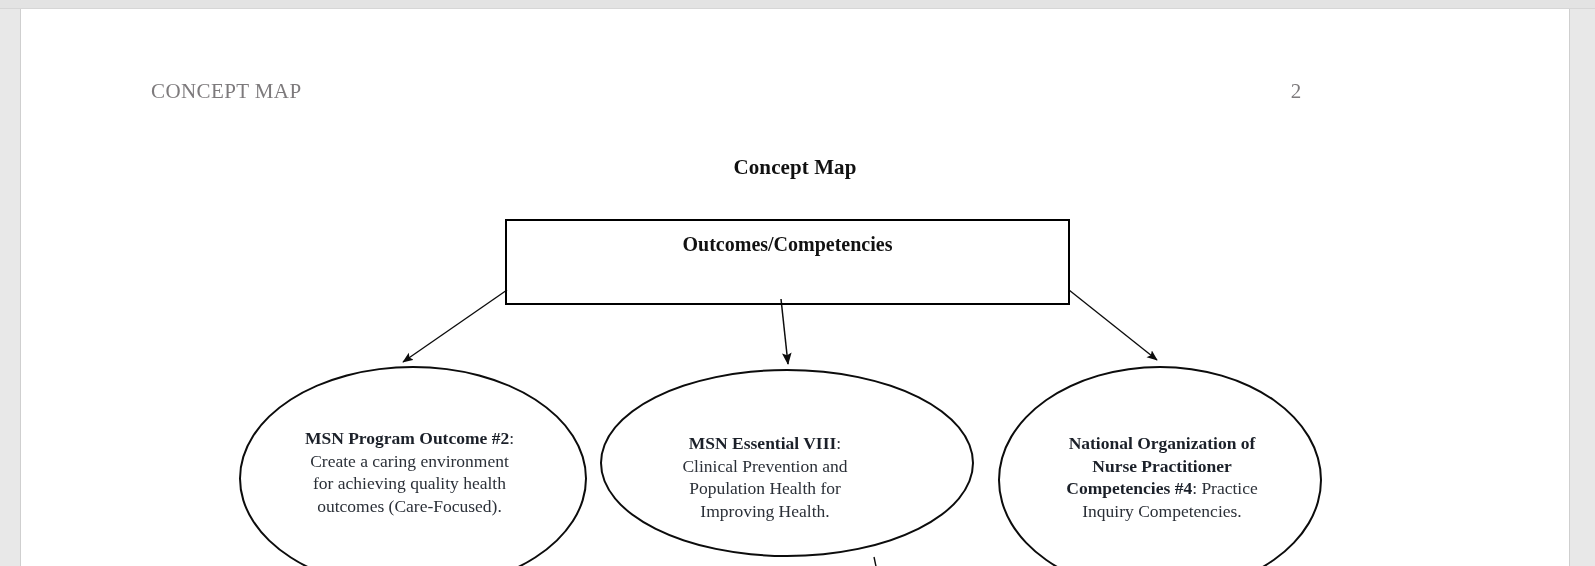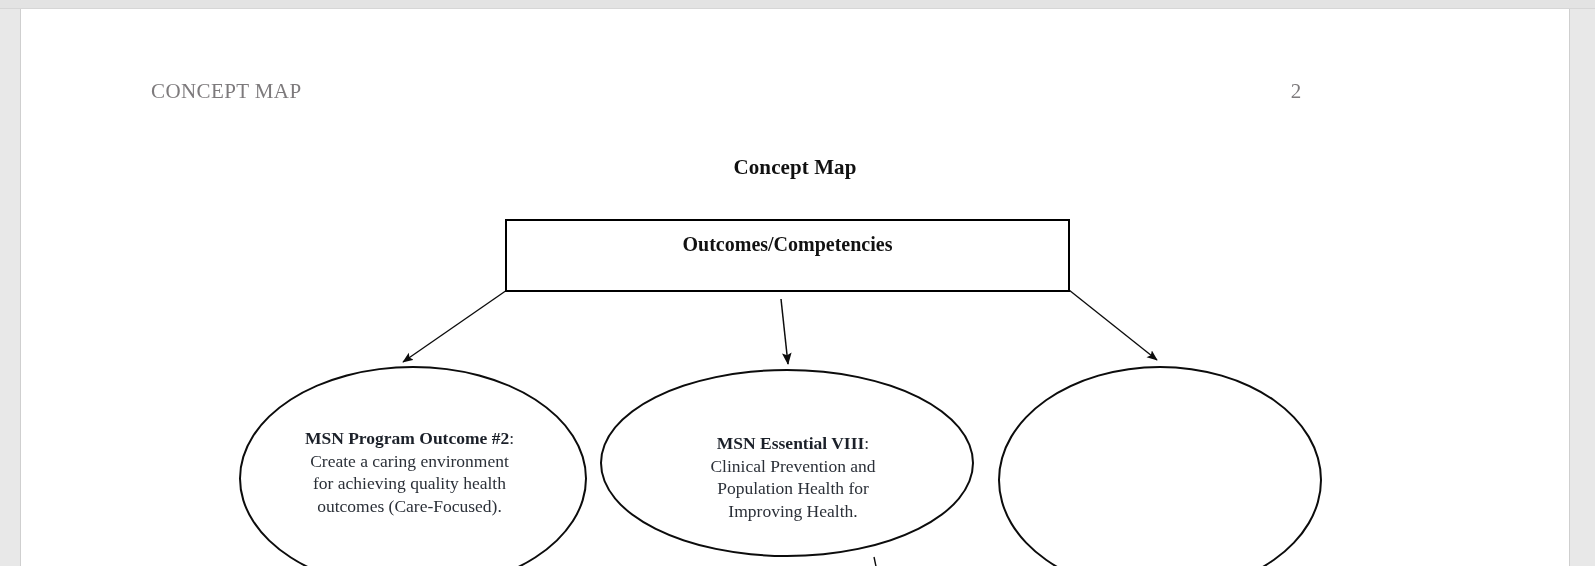--- a/index.html
+++ b/index.html
@@ -170,34 +170,37 @@
 
         <line x1="486" y1="281" x2="382" y2="353" stroke="#0c0c0c" stroke-width="1.35" marker-end="url(#arrowhead)"></line>
 
         <line x1="760" y1="290" x2="767" y2="355" stroke="#0c0c0c" stroke-width="1.5" marker-end="url(#arrowhead)"></line>
 
         <line x1="1048" y1="281" x2="1136" y2="351" stroke="#0c0c0c" stroke-width="1.35" marker-end="url(#arrowhead)"></line>
 
         <line x1="853" y1="548" x2="856" y2="562" stroke="#0c0c0c" stroke-width="1.4"></line>
       </svg>
 
-      <div class="node-box" style="left:484px; top:210px; width:565px; height:73px;">
+      <div class="node-box" style="left:484px; top:210px; width:565px; height:86px;">
         <div class="box-label">Outcomes/Competencies</div>
       </div>
 
       <div class="node-ellipse" style="left:218px; top:357px; width:348px; height:225px;">
       </div>
       <div class="ellipse-text" style="left:281px; top:418px; width:215px;">
         <b>MSN Program Outcome #2</b><span>: </span><span>Create a caring environment for achieving quality health outcomes (Care-Focused).</span>
       </div>
 
       <div class="node-ellipse" style="left:579px; top:360px; width:374px; height:188px;">
       </div>
-      <div class="ellipse-text" style="left:672px; top:423px; width:200px;">
+      <div class="ellipse-text" style="left:644px; top:423px; width:200px;">
         <b>MSN Essential VIII</b><span>: </span><span>Clinical Prevention and Population Health for Improving Health.</span>
       </div>
 
       <div class="node-ellipse" style="left:977px; top:357px; width:324px; height:228px;">
+      </div>
+      <div class="ellipse-text" style="left:1040px; top:423px; width:202px;">
+        <b>National Organization of Nurse Practitioner Competencies #4</b><span>: </span><span>Practice Inquiry Competencies.</span>
       </div>
 
     </div>
   </div>
 </div>
 
 </body></html>

